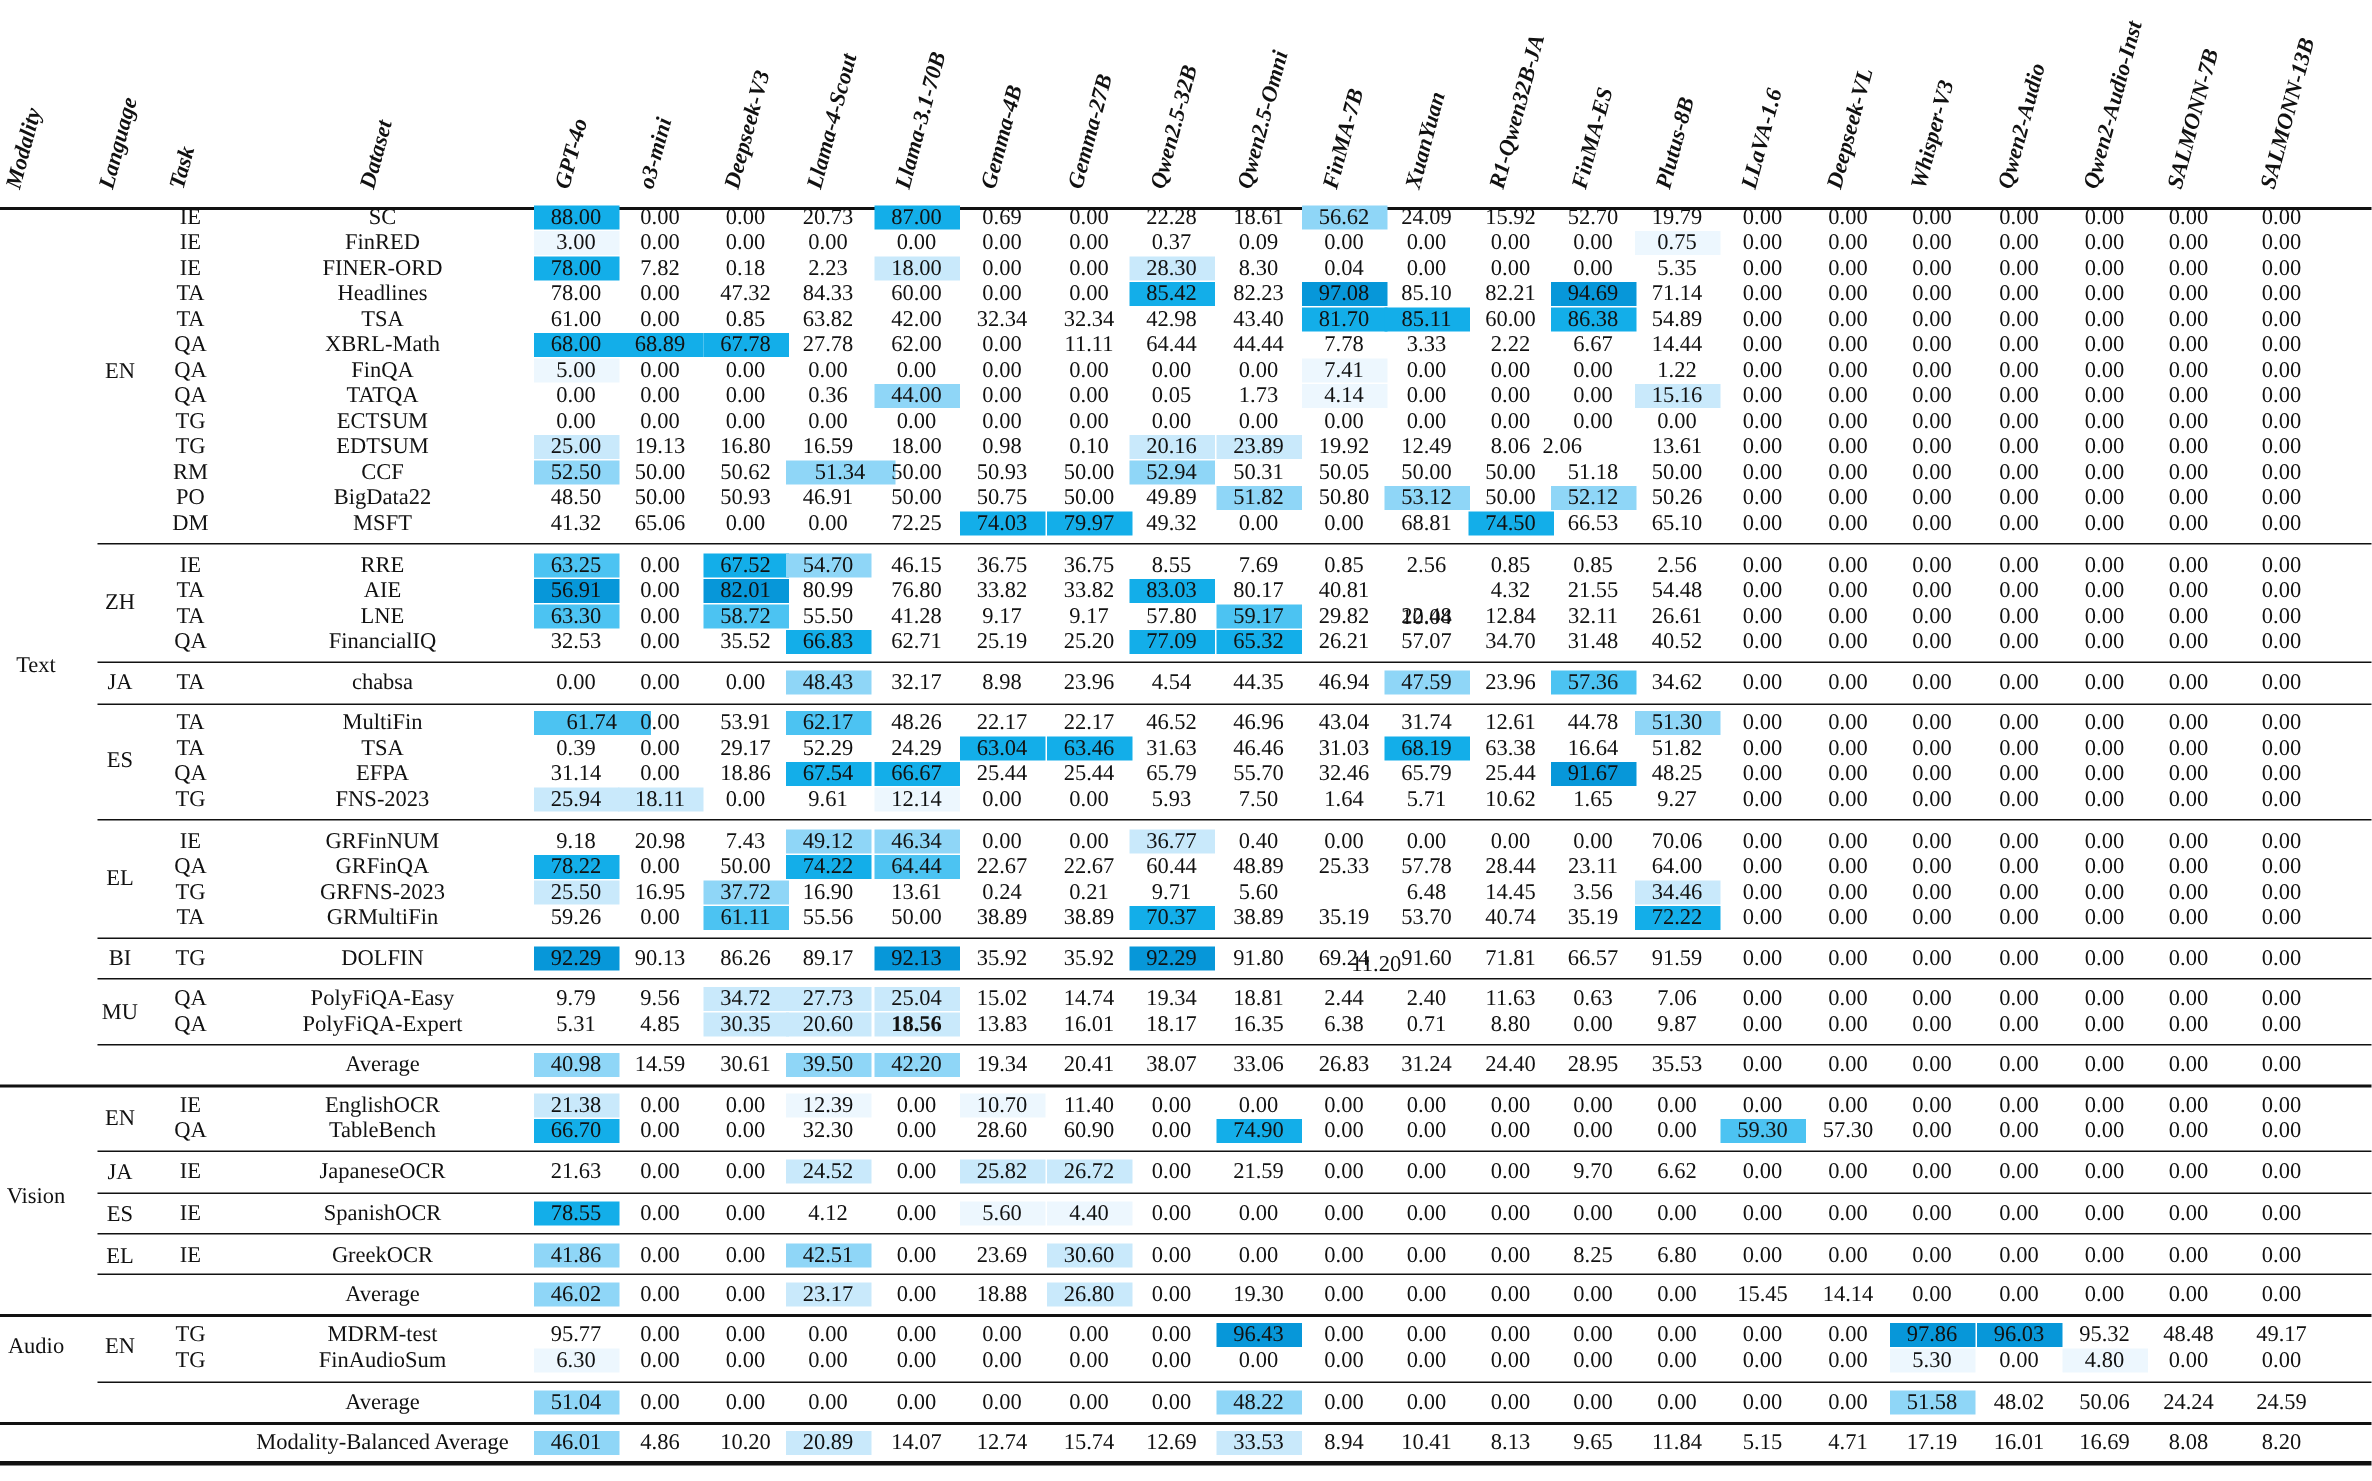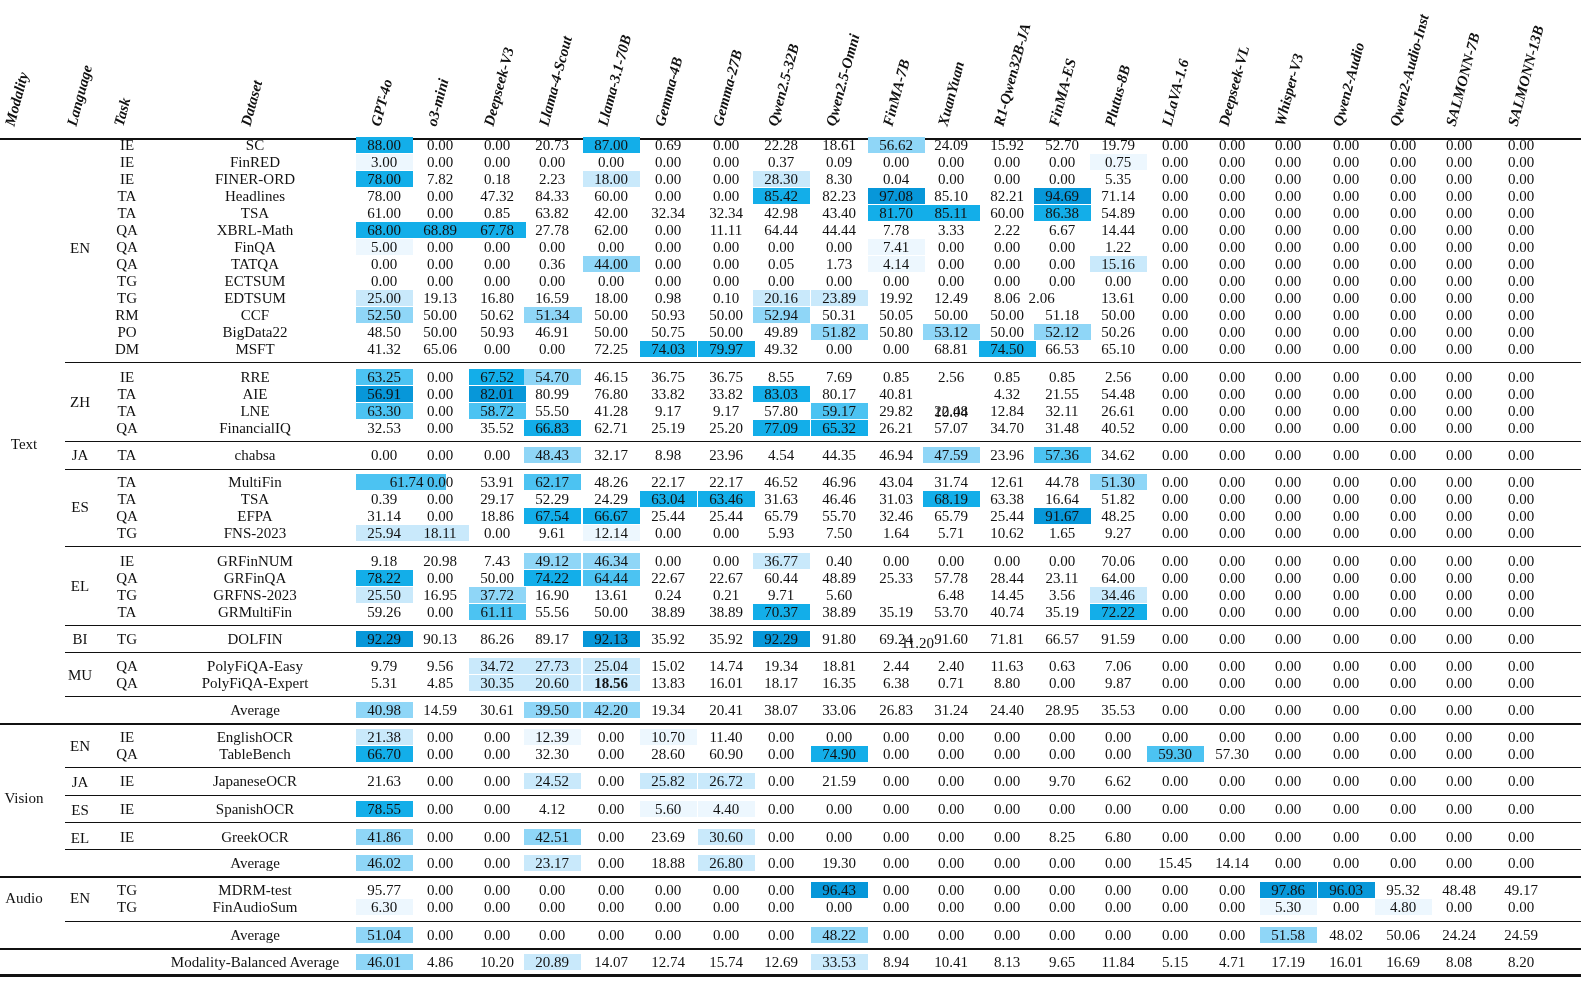--- a/index.html
+++ b/index.html
@@ -357,21 +357,21 @@
     <div class="cell num" style="left: 1259.5px; width: 57px; top: 290px;">0.00</div>
     <div class="cell num" style="left: 1317.5px; width: 57px; top: 290px;">0.00</div>
     <div class="cell num" style="left: 1374.5px; width: 57px; top: 290px;">0.00</div>
     <div class="cell num" style="left: 1430.5px; width: 57px; top: 290px;">0.00</div>
     <div class="cell num" style="left: 1492.5px; width: 57px; top: 290px;">0.00</div>
     <div class="cell" style="left: 112px; width: 30px; top: 307px;">RM</div>
     <div class="cell" style="left: 160px; width: 190px; top: 307px;">CCF</div>
     <div class="cell num h3" style="left: 355.5px; width: 57px; top: 307px;">52.50</div>
     <div class="cell num" style="left: 411.5px; width: 57px; top: 307px;">50.00</div>
     <div class="cell num" style="left: 468.5px; width: 57px; top: 307px;">50.62</div>
-    <div class="cell num h3" style="left: 523.5px; width: 58px; top: 307px;">51.34</div>
+    <div class="cell num h3" style="left: 523.5px; width: 73px; top: 307px;">51.34</div>
     <div class="cell num" style="left: 582.5px; width: 57px; top: 307px;">50.00</div>
     <div class="cell num" style="left: 639.5px; width: 57px; top: 307px;">50.93</div>
     <div class="cell num" style="left: 697.5px; width: 57px; top: 307px;">50.00</div>
     <div class="cell num h3" style="left: 752.5px; width: 57px; top: 307px;">52.94</div>
     <div class="cell num" style="left: 810.5px; width: 57px; top: 307px;">50.31</div>
     <div class="cell num" style="left: 867.5px; width: 57px; top: 307px;">50.05</div>
     <div class="cell num" style="left: 922.5px; width: 57px; top: 307px;">50.00</div>
     <div class="cell num" style="left: 978.5px; width: 57px; top: 307px;">50.00</div>
     <div class="cell num" style="left: 1033.5px; width: 57px; top: 307px;">51.18</div>
     <div class="cell num" style="left: 1089.5px; width: 57px; top: 307px;">50.00</div>
@@ -538,21 +538,21 @@
     <div class="cell num" style="left: 1089.5px; width: 57px; top: 447px;">34.62</div>
     <div class="cell num" style="left: 1146.5px; width: 57px; top: 447px;">0.00</div>
     <div class="cell num" style="left: 1203.5px; width: 57px; top: 447px;">0.00</div>
     <div class="cell num" style="left: 1259.5px; width: 57px; top: 447px;">0.00</div>
     <div class="cell num" style="left: 1317.5px; width: 57px; top: 447px;">0.00</div>
     <div class="cell num" style="left: 1374.5px; width: 57px; top: 447px;">0.00</div>
     <div class="cell num" style="left: 1430.5px; width: 57px; top: 447px;">0.00</div>
     <div class="cell num" style="left: 1492.5px; width: 57px; top: 447px;">0.00</div>
     <div class="cell" style="left: 112px; width: 30px; top: 474px;">TA</div>
     <div class="cell" style="left: 160px; width: 190px; top: 474px;">MultiFin</div>
-    <div class="cell num h4" style="left: 355.5px; width: 78px; top: 474px; padding-left: 12px;">61.74</div>
+    <div class="cell num h4" style="left: 355.5px; width: 78px; top: 474px;">61.74</div>
     <div class="cell num" style="left: 411.5px; width: 57px; top: 474px;">0.00</div>
     <div class="cell num" style="left: 468.5px; width: 57px; top: 474px;">53.91</div>
     <div class="cell num h4" style="left: 523.5px; width: 57px; top: 474px;">62.17</div>
     <div class="cell num" style="left: 582.5px; width: 57px; top: 474px;">48.26</div>
     <div class="cell num" style="left: 639.5px; width: 57px; top: 474px;">22.17</div>
     <div class="cell num" style="left: 697.5px; width: 57px; top: 474px;">22.17</div>
     <div class="cell num" style="left: 752.5px; width: 57px; top: 474px;">46.52</div>
     <div class="cell num" style="left: 810.5px; width: 57px; top: 474px;">46.96</div>
     <div class="cell num" style="left: 867.5px; width: 57px; top: 474px;">43.04</div>
     <div class="cell num" style="left: 922.5px; width: 57px; top: 474px;">31.74</div>

